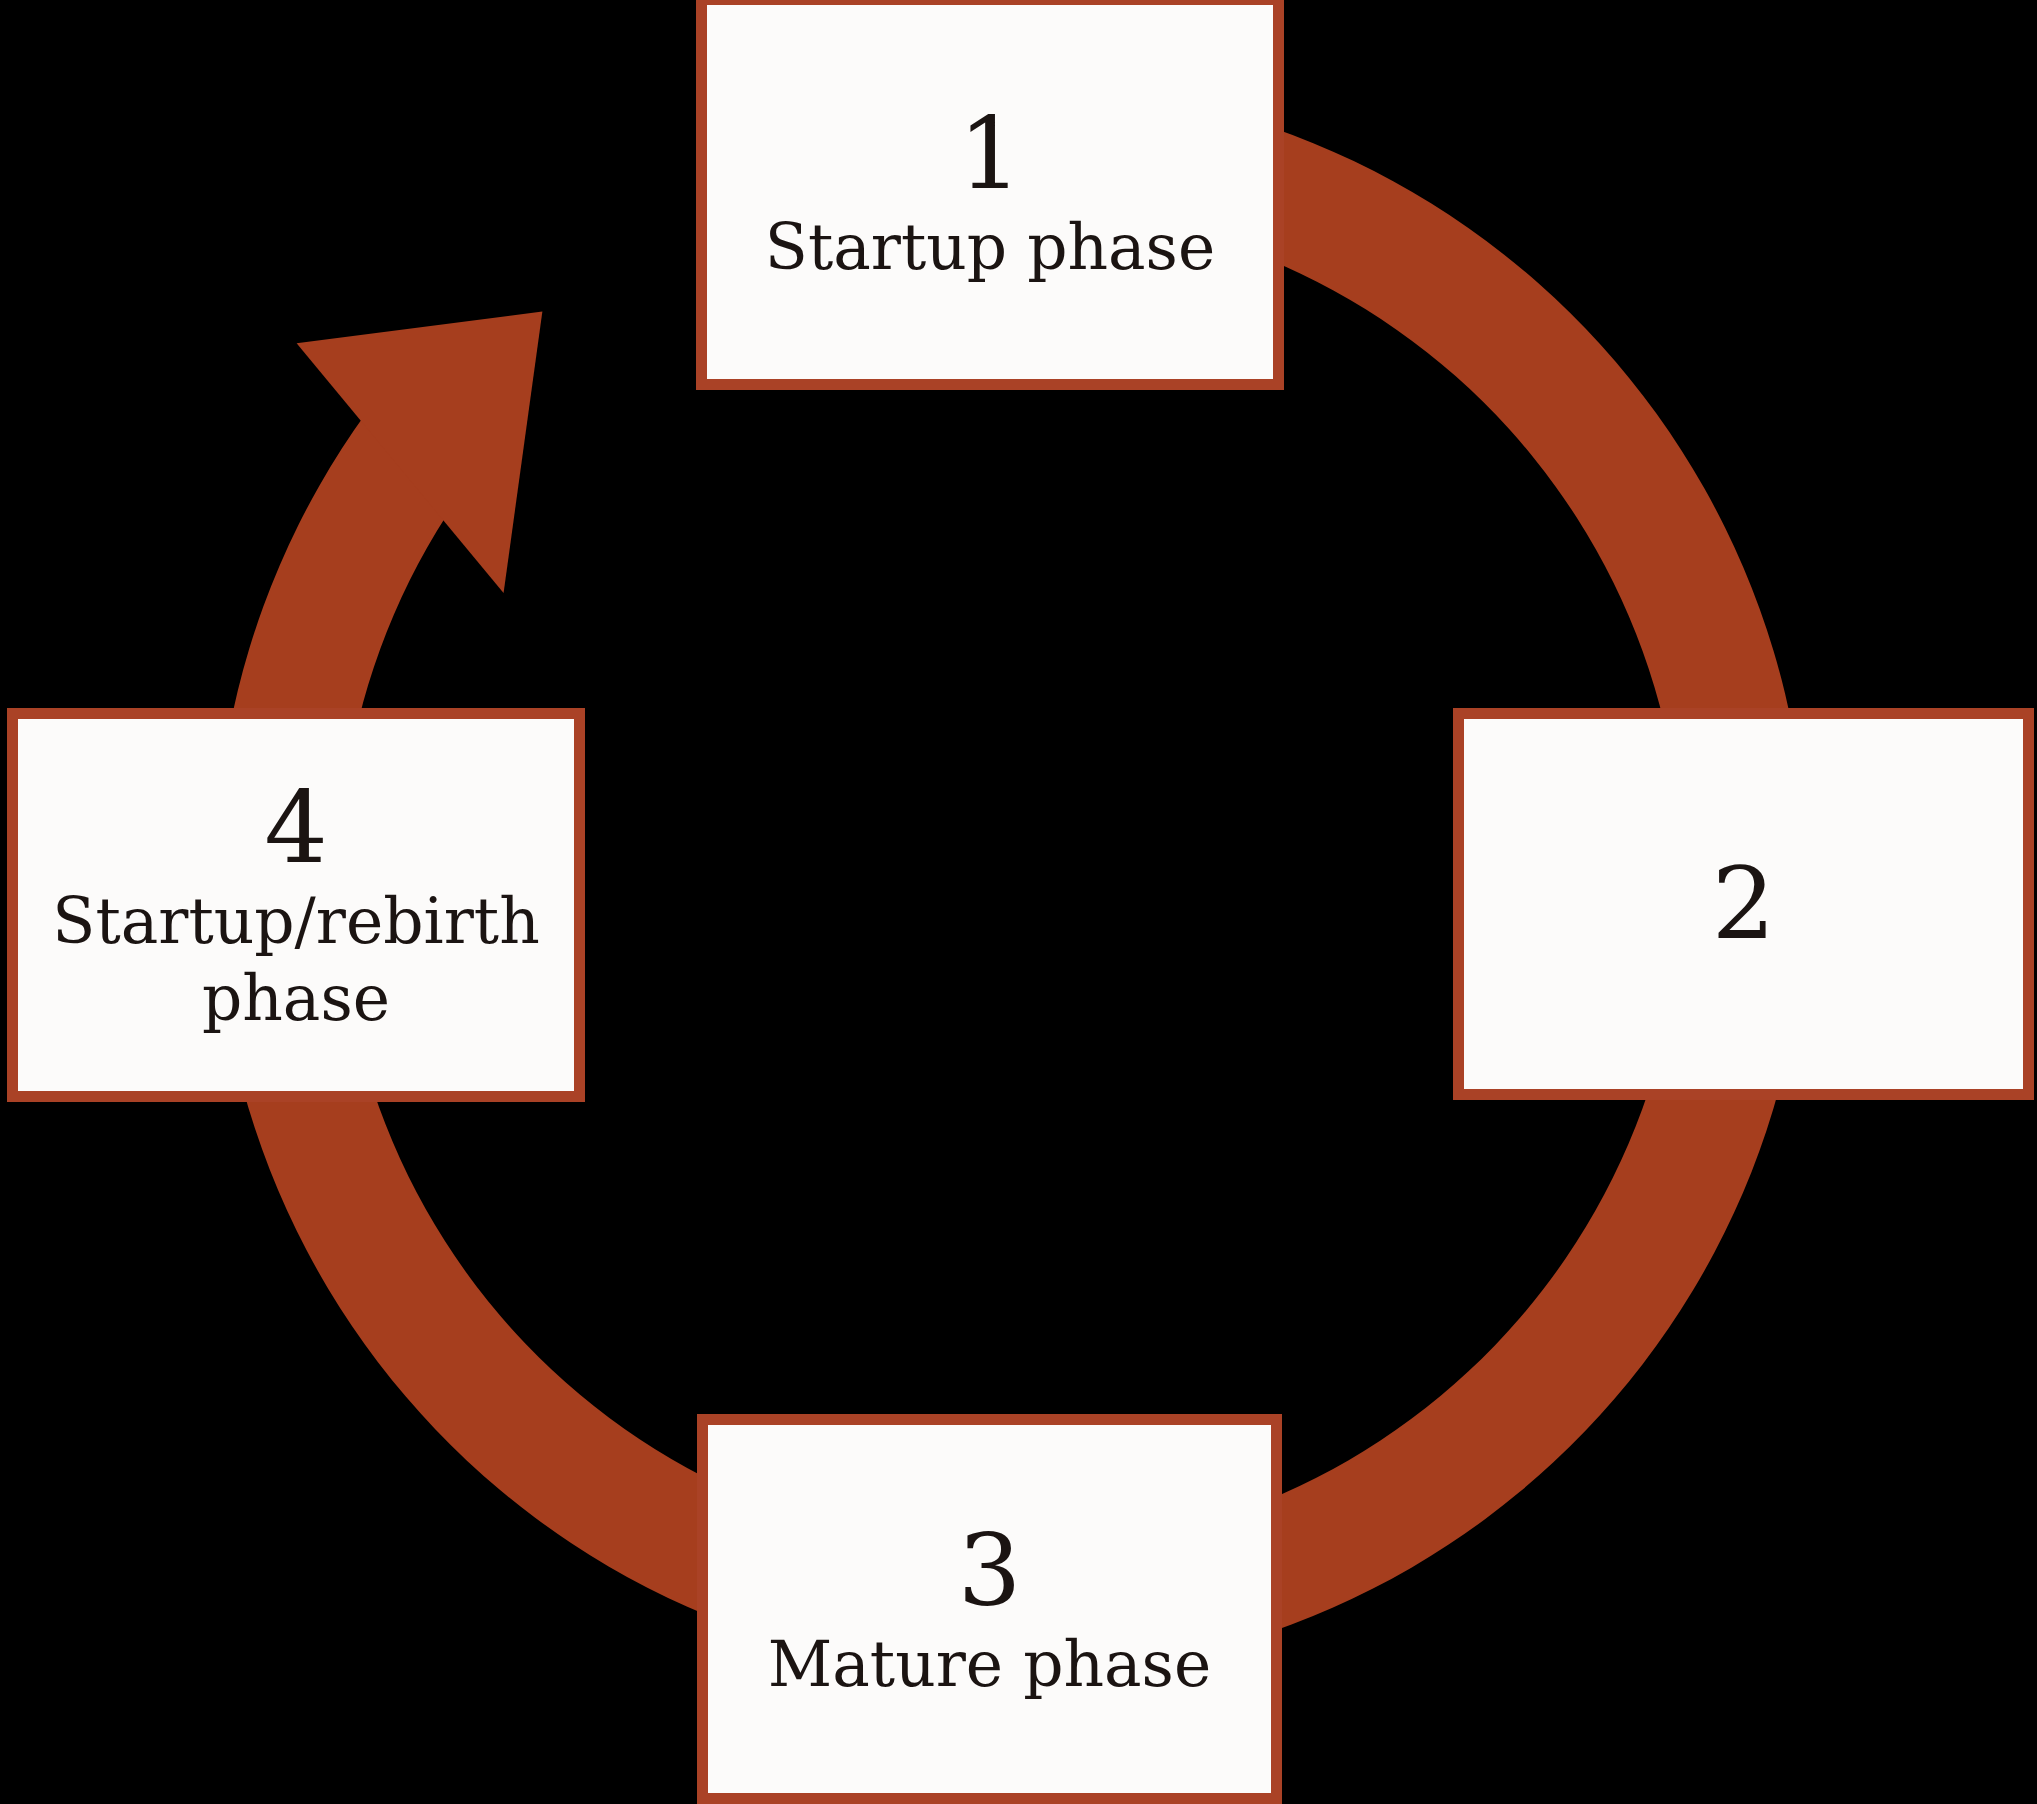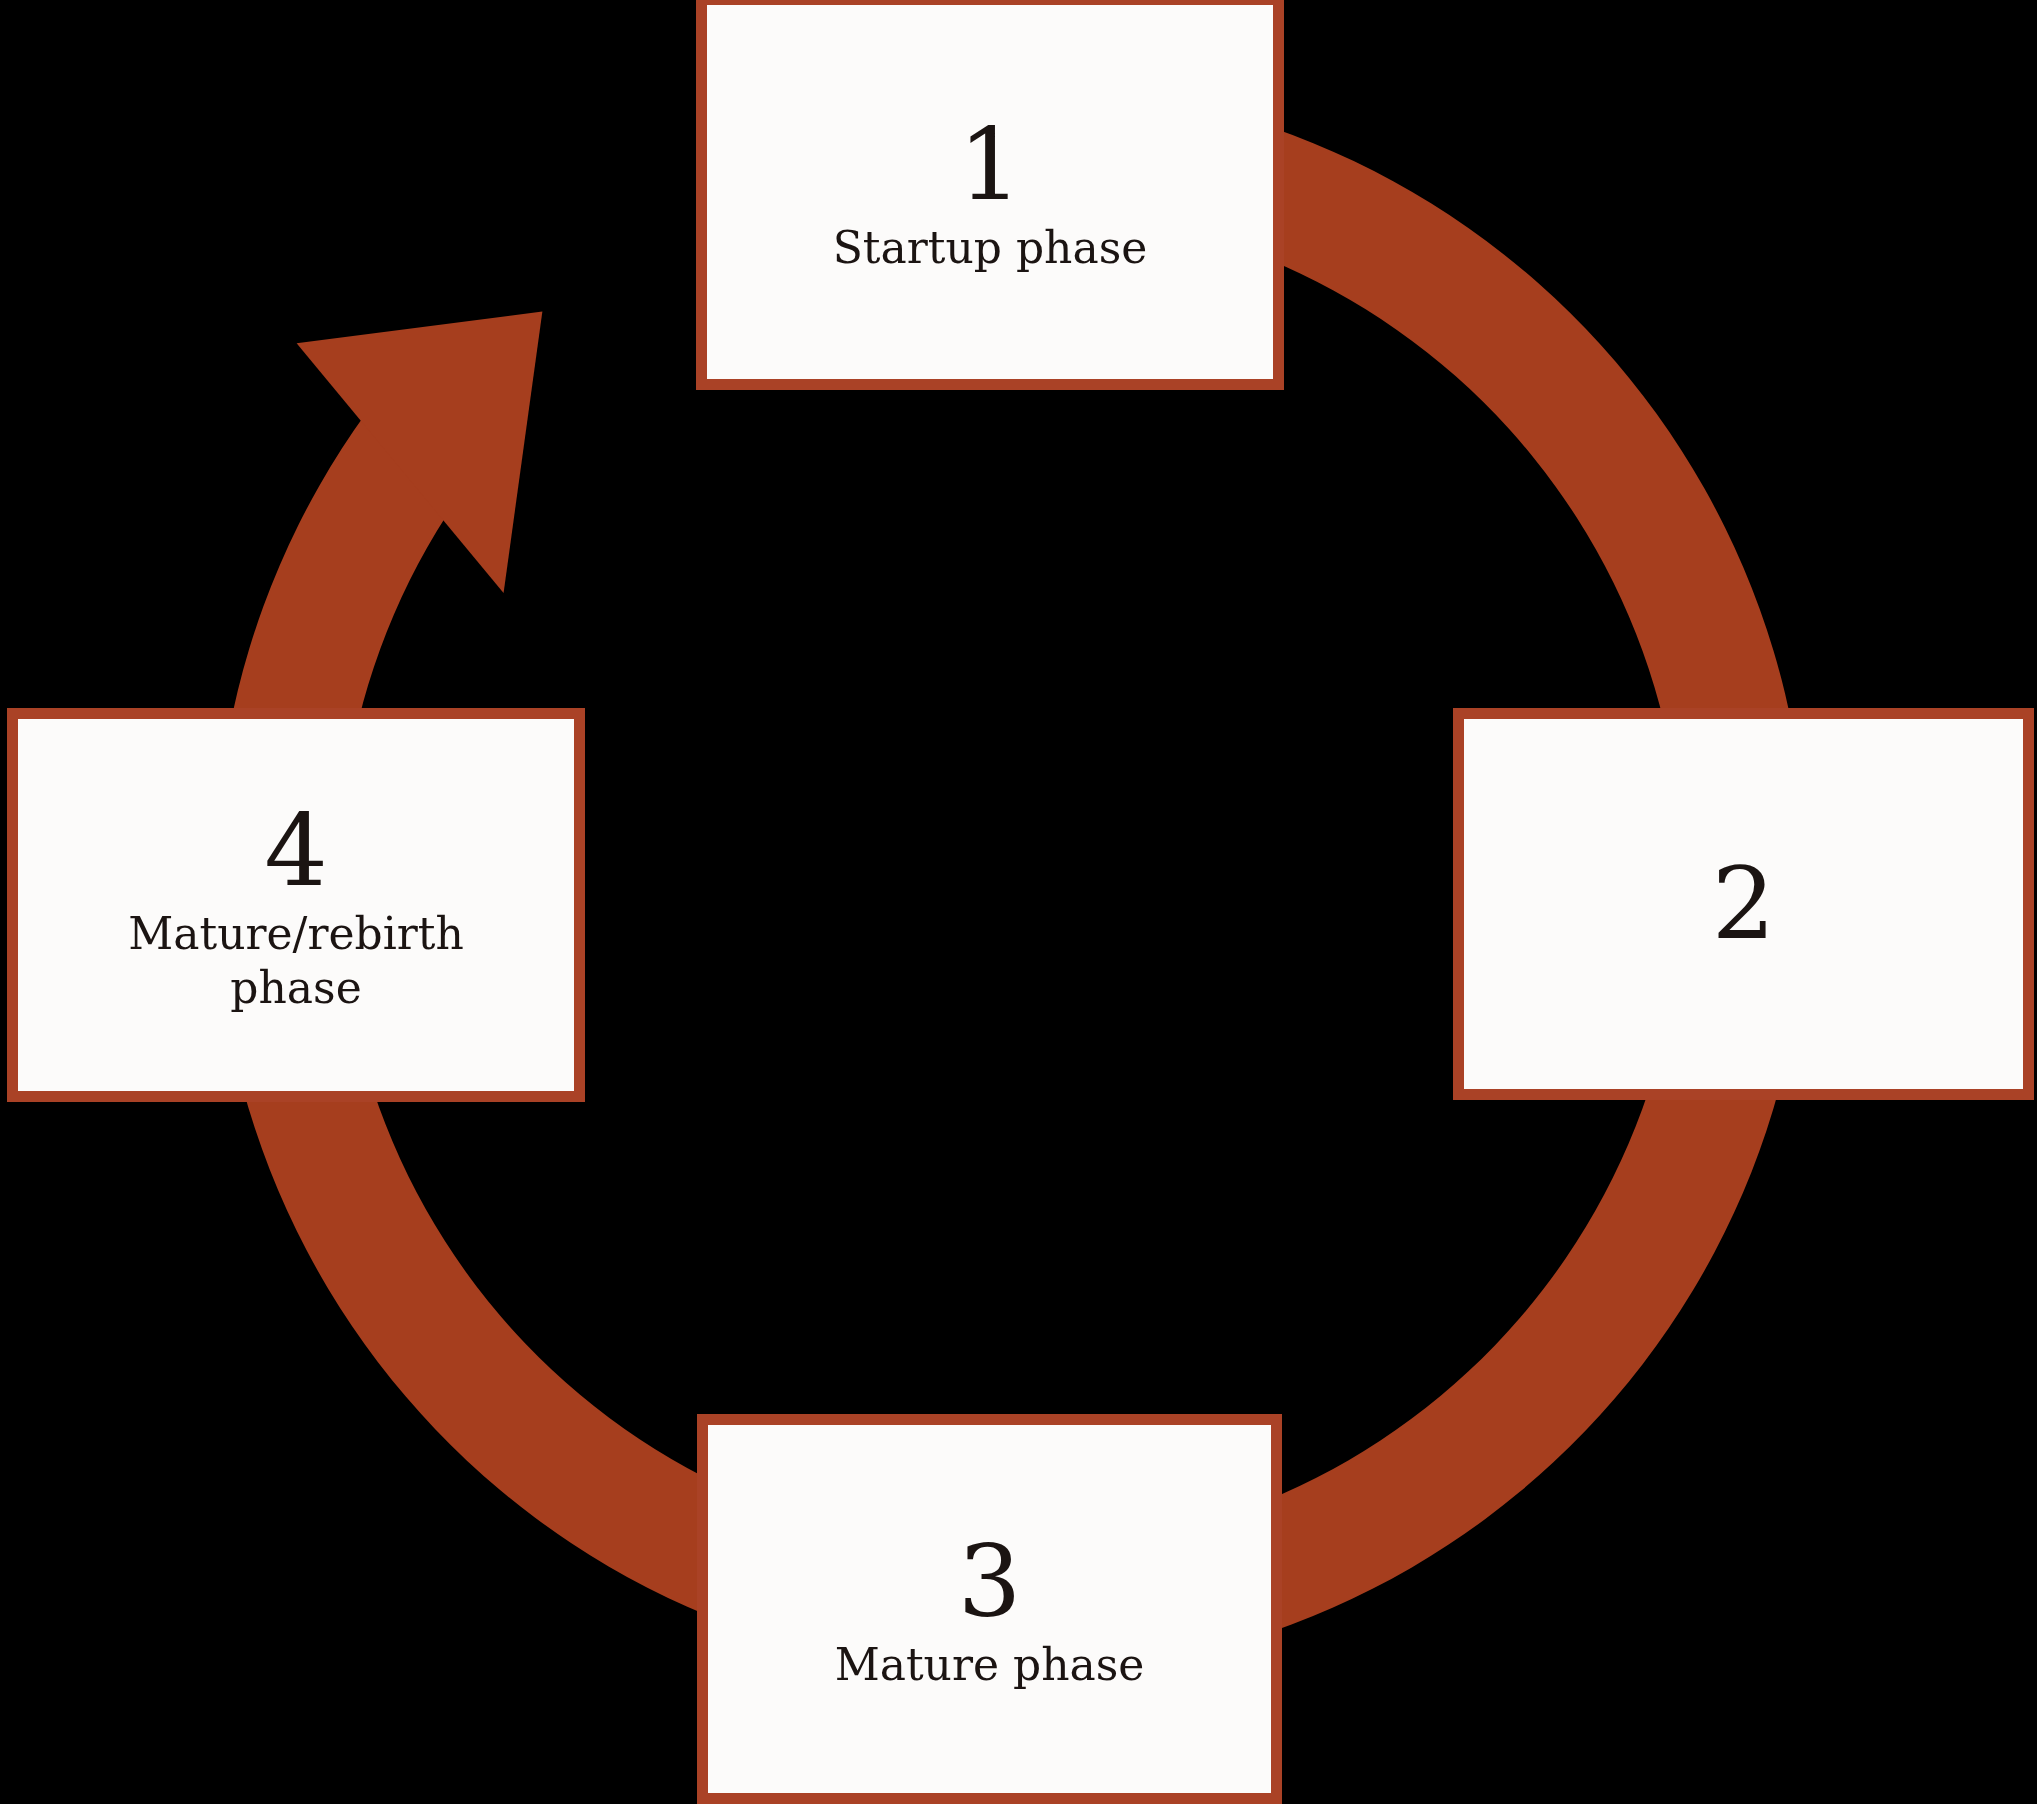--- a/index.html
+++ b/index.html
@@ -36,21 +36,21 @@
     justify-content: center;
     text-align: center;
     color: var(--text);
   }
   .phase-number {
     font-size: 100px;
     line-height: 1.12;
     color: var(--text);
   }
   .phase-label {
-    font-size: 44px;
+    font-size: 63px;
     line-height: 1.22;
     white-space: pre-line;
     color: var(--text);
   }
   #box-startup  { left: 696px;  top: -6px;    width: 588px; height: 396px; }
   #box-growth   { left: 1453px; top: 708px;   width: 581px; height: 392px; }
   #box-mature   { left: 697px;  top: 1414px;  width: 585px; height: 390px; }
   #box-decline  { left: 7px;    top: 708px;   width: 578px; height: 394px; }
 </style>
 </head>
@@ -78,18 +78,18 @@
     <div class="phase-number">2</div>
   </div>
 
   <div class="phase-box" id="box-mature">
     <div class="phase-number">3</div>
     <div class="phase-label">Mature phase</div>
   </div>
 
   <div class="phase-box" id="box-decline">
     <div class="phase-number">4</div>
-    <div class="phase-label">Mature/rebirth
+    <div class="phase-label">Startup/rebirth
 phase</div>
   </div>
 
 </div>
 
 
 </body></html>

